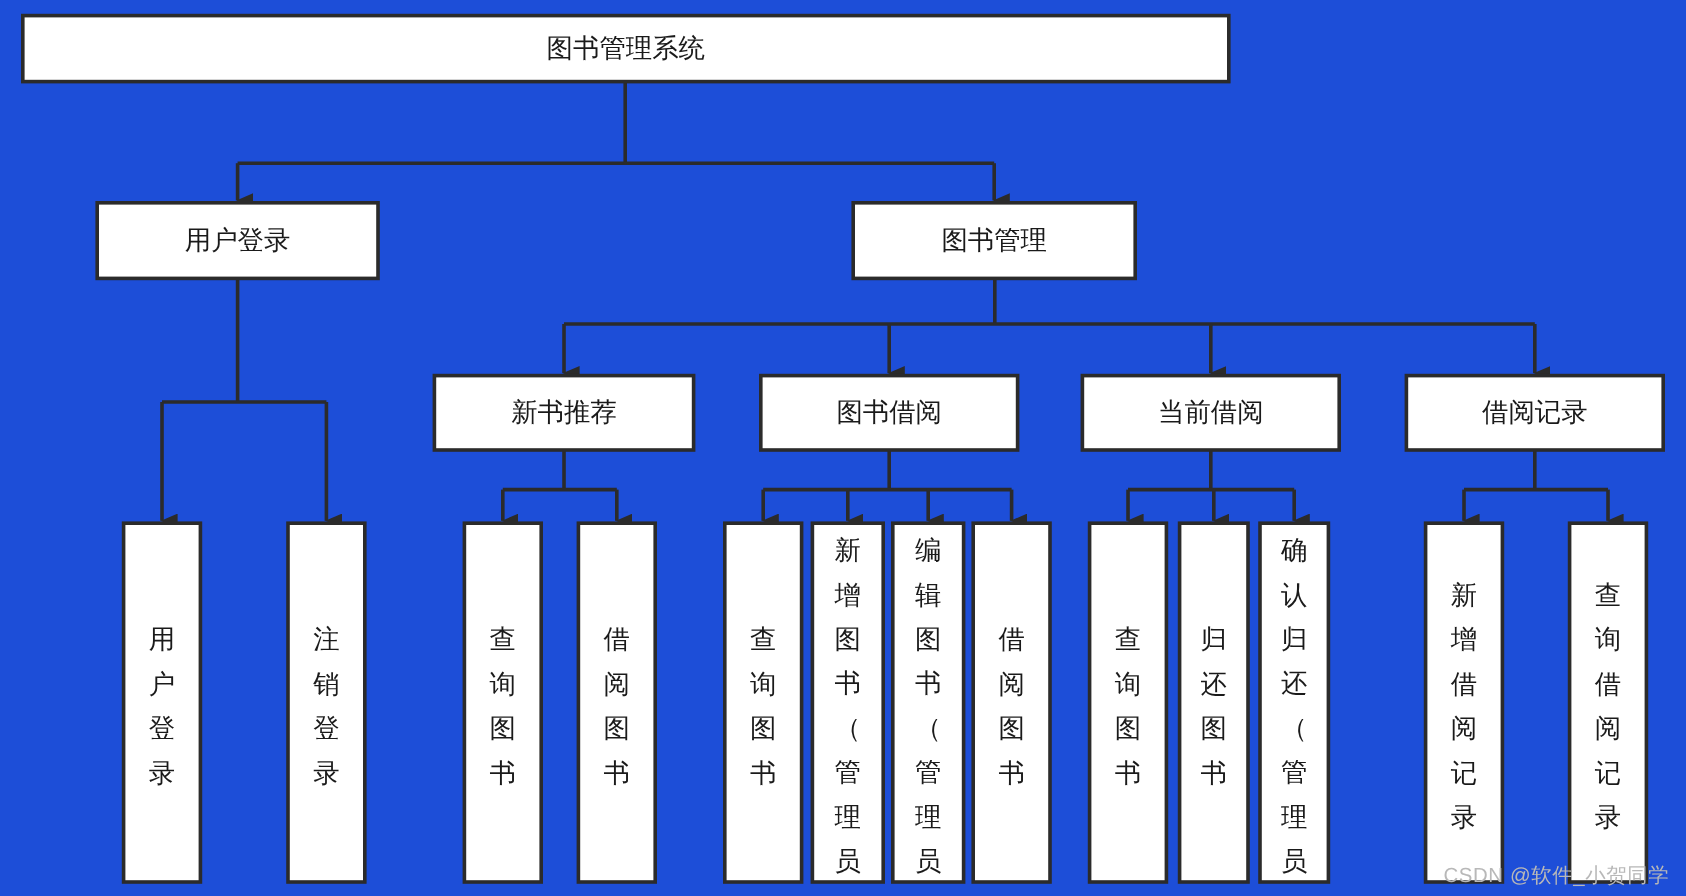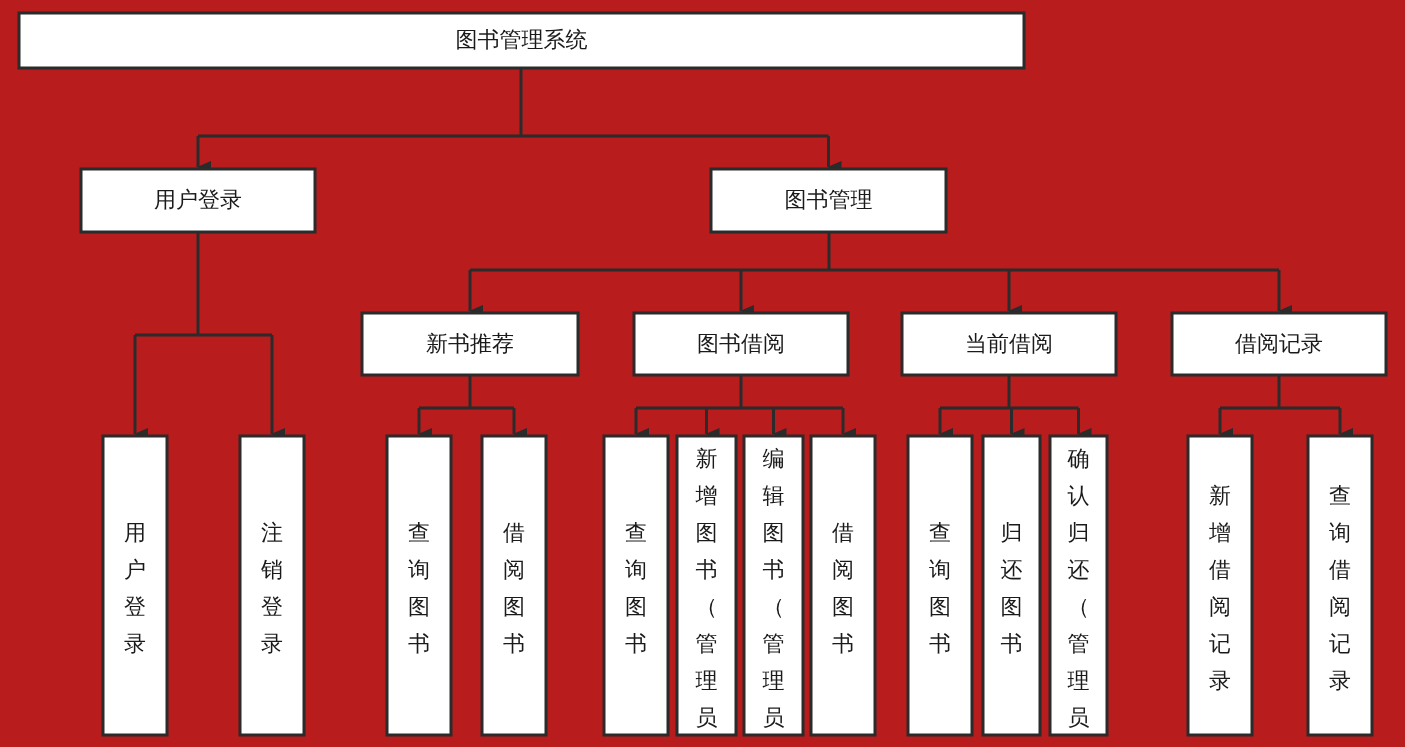--- a/index.html
+++ b/index.html
@@ -1,17 +1,17 @@
 <!DOCTYPE html>
 <html><head>
 <meta charset="utf-8">
 <style>
   html,body{margin:0;padding:0;background:#ffffff;}
   body{width:1405px;height:747px;font-family:"Liberation Sans","DejaVu Sans",sans-serif;overflow:hidden;}
-  #diagram-root{position:relative;width:1405px;height:747px;background:#b91c1c;}
+  #diagram-root{position:relative;width:1405px;height:747px;background:#1d4ed8;}
   svg#tree{position:absolute;left:0;top:0;width:1405px;height:747px;}
   .node-box{fill:#ffffff;stroke:#2b2b2b;stroke-width:3;}
   .node-label{fill:#1a1a1a;font-family:"Liberation Sans","DejaVu Sans",sans-serif;font-size:22px;text-anchor:middle;dominant-baseline:middle;}
   .node-label-v{fill:#1a1a1a;font-family:"Liberation Sans","DejaVu Sans",sans-serif;font-size:22px;text-anchor:middle;}
   .edge{stroke:#2b2b2b;stroke-width:3;fill:none;}
   .watermark{position:absolute;right:14px;bottom:6px;color:#b8b8b8;font-size:17px;font-family:"Liberation Sans","DejaVu Sans",sans-serif;white-space:nowrap;letter-spacing:0.5px;}
 </style>
 </head>
 <body>
 
@@ -147,13 +147,14 @@
         <g>
           <rect x="1188" y="436" width="64" height="299" class="node-box"></rect>
           <text x="1220" y="503.36" class="node-label-v"><tspan x="1220" dy="0">新</tspan><tspan x="1220" dy="37">增</tspan><tspan x="1220" dy="37">借</tspan><tspan x="1220" dy="37">阅</tspan><tspan x="1220" dy="37">记</tspan><tspan x="1220" dy="37">录</tspan></text>
         </g>
         <g>
           <rect x="1308" y="436" width="64" height="299" class="node-box"></rect>
           <text x="1340" y="503.36" class="node-label-v"><tspan x="1340" dy="0">查</tspan><tspan x="1340" dy="37">询</tspan><tspan x="1340" dy="37">借</tspan><tspan x="1340" dy="37">阅</tspan><tspan x="1340" dy="37">记</tspan><tspan x="1340" dy="37">录</tspan></text>
         </g>
       </g>
   </svg>
+  <div class="watermark">CSDN @软件_小贺同学</div>
 </div>
 
 </body></html>

